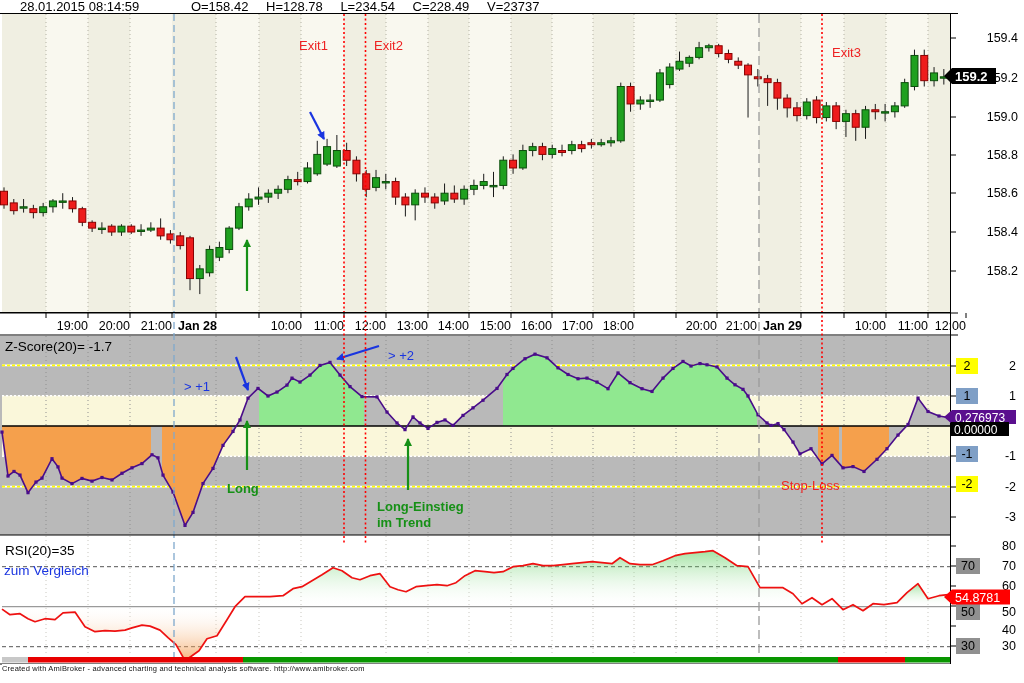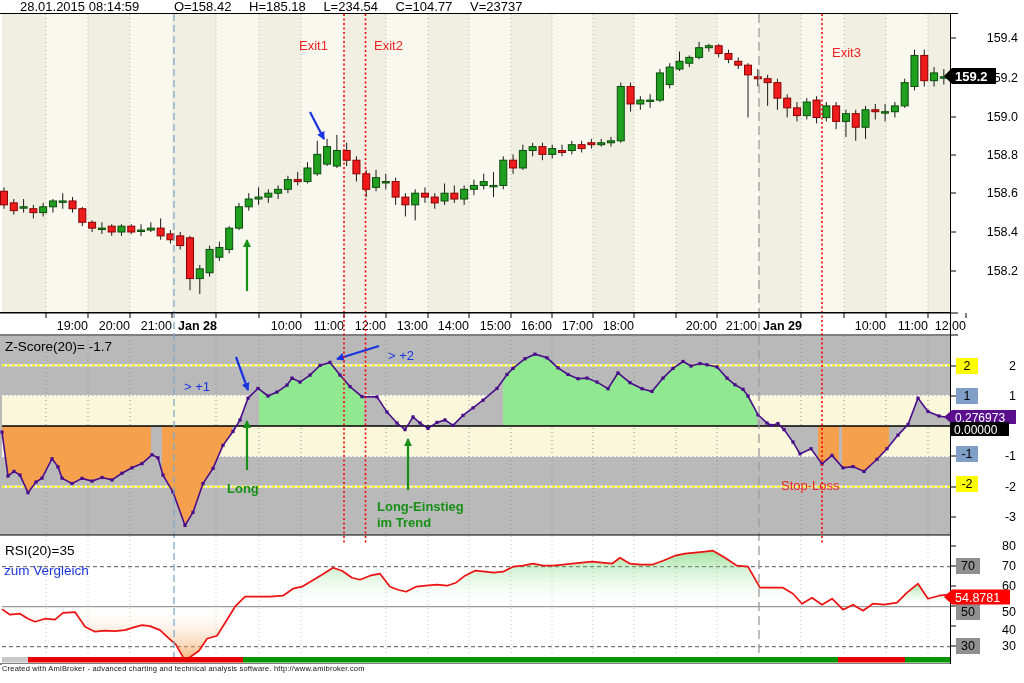--- a/index.html
+++ b/index.html
@@ -4,35 +4,35 @@
 <style>
   html,body{margin:0;padding:0;background:#fff;}
   *{box-sizing:border-box;}
   .screen{position:relative;width:1024px;height:683px;background:#ffffff;overflow:hidden;
           font-family:"Liberation Sans",sans-serif;}
   .hdr{position:absolute;left:0;top:0;width:1024px;height:14px;background:#fff;
        font-size:13px;color:#000;white-space:nowrap;line-height:13px;}
   .hdr span{display:inline-block;}
   .hdr .ts{margin-left:20px;}
   .hdr .f{margin-left:14px;}
-  .hdr .f1{margin-left:31px;}
+  .hdr .f1{margin-left:48px;}
   svg{position:absolute;left:0;top:0;}
   .ftr{position:absolute;left:2px;top:664px;width:1000px;height:14px;background:#fff;
        font-size:7.5px;color:#111;letter-spacing:.2px;}
 </style>
 </head>
 <body>
 
 <div class="screen">
   <div class="hdr">
     <span class="ts">28.01.2015 08:14:59</span>
     <span class="f f1">O=158.42</span>
-    <span class="f">H=185.18</span>
+    <span class="f">H=128.78</span>
     <span class="f">L=234.54</span>
-    <span class="f">C=104.77</span>
+    <span class="f">C=228.49</span>
     <span class="f">V=23737</span>
   </div>
 
   <svg id="chart-svg" width="1024" height="683" viewBox="0 0 1024 683">
       <defs>
         <marker id="arrB" markerWidth="9" markerHeight="8" refX="7" refY="4" orient="auto" markerUnits="userSpaceOnUse">
           <path d="M0,0 L8,4 L0,8 Z" fill="#1a35e0"></path>
         </marker>
         <marker id="arrG" markerWidth="9" markerHeight="8" refX="7" refY="4" orient="auto" markerUnits="userSpaceOnUse">
           <path d="M0,0 L8,4 L0,8 Z" fill="#169016"></path>

